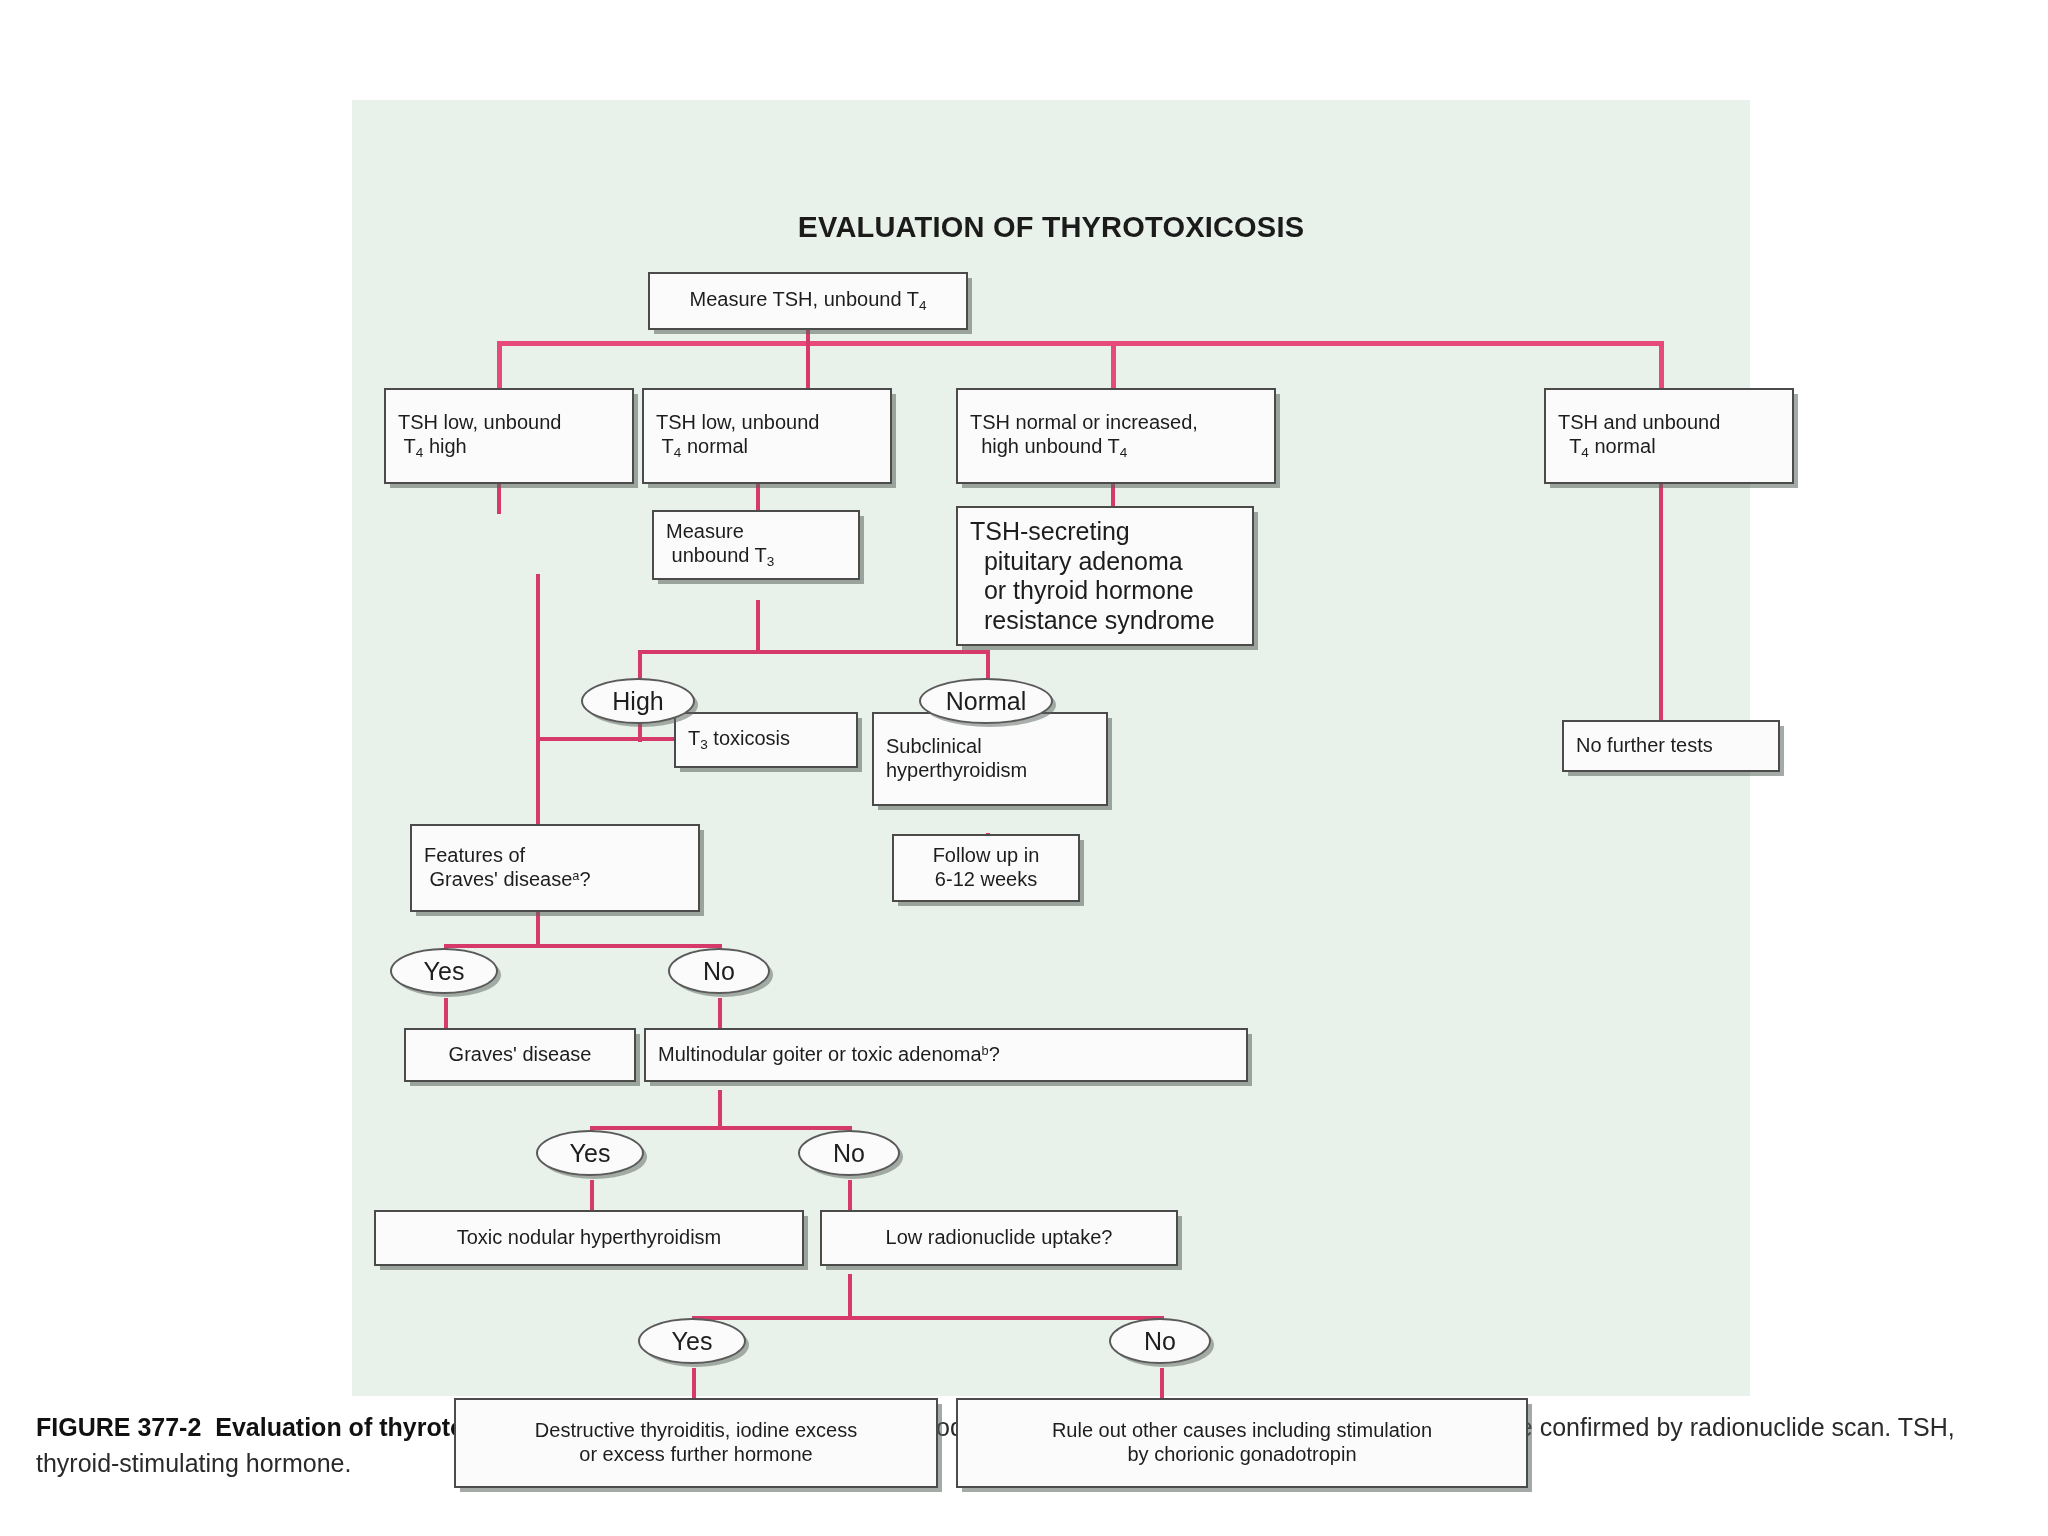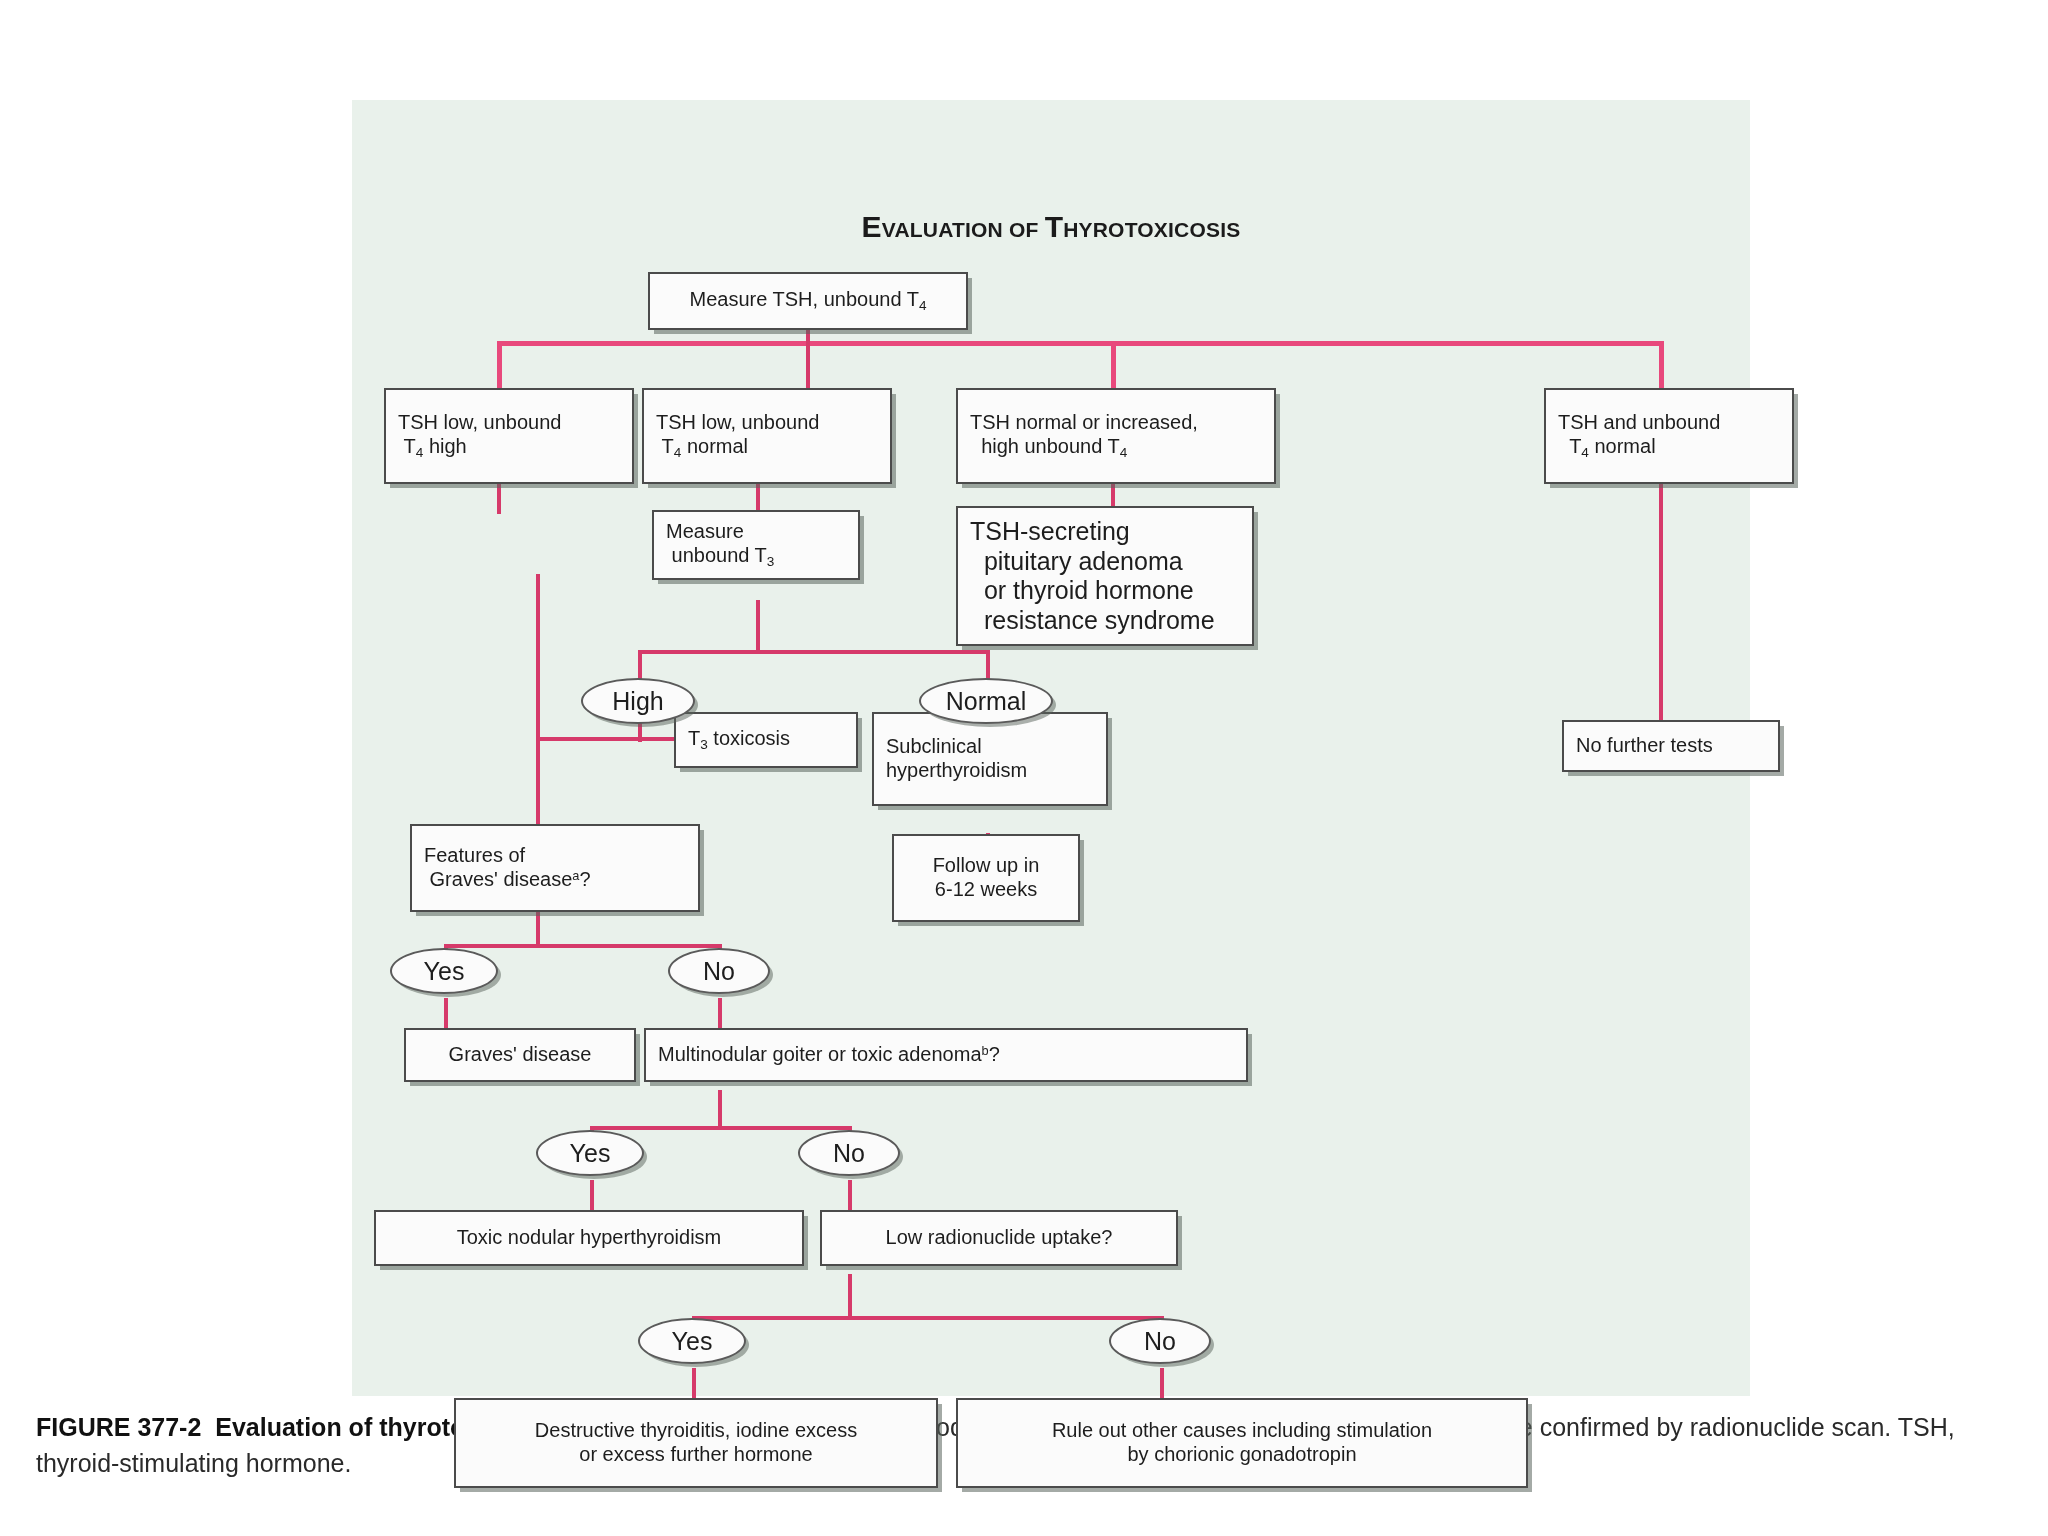--- a/index.html
+++ b/index.html
@@ -23,21 +23,21 @@
   
   .fig-title{
     position:absolute;
     left:0;top:110px;width:1398px;
     text-align:center;
     font-weight:bold;
     color:#1b1b1b;
     letter-spacing:.2px;
   }
   .fig-title .cap{font-size:30px;}
-  .fig-title .sc{font-size:21px;}
+  .fig-title .sc{font-size:29px;}
 
   
   .ln{position:absolute;background:#d63a6a;z-index:1;}
   .ln.v{width:4px;}
   .ln.h{height:4px;}
   .ln.bus{height:5px;background:#e8497c;}
   .ln.busv{width:5px;background:#e8497c;}
 
   
   .box{
@@ -204,21 +204,21 @@
       <span class="txt"><span>T</span><sub>3</sub><span> toxicosis</span></span>
     </div>
 
     <div class="box l" style="left:520px;top:612px;width:236px;height:94px;">
       <span class="txt">
         <span>Subclinical</span><br>
         <span>hyperthyroidism</span>
       </span>
     </div>
 
-    <div class="box c" style="left:540px;top:734px;width:188px;height:88px;">
+    <div class="box c" style="left:540px;top:734px;width:188px;height:68px;">
       <span class="txt">
         <span>Follow up in</span><br>
         <span>6-12 weeks</span>
       </span>
     </div>
 
     <div class="box l" style="left:58px;top:724px;width:290px;height:88px;">
       <span class="txt">
         <span>Features of</span><br>
         &nbsp;<span>Graves' disease</span><sup>a</sup><span>?</span>

